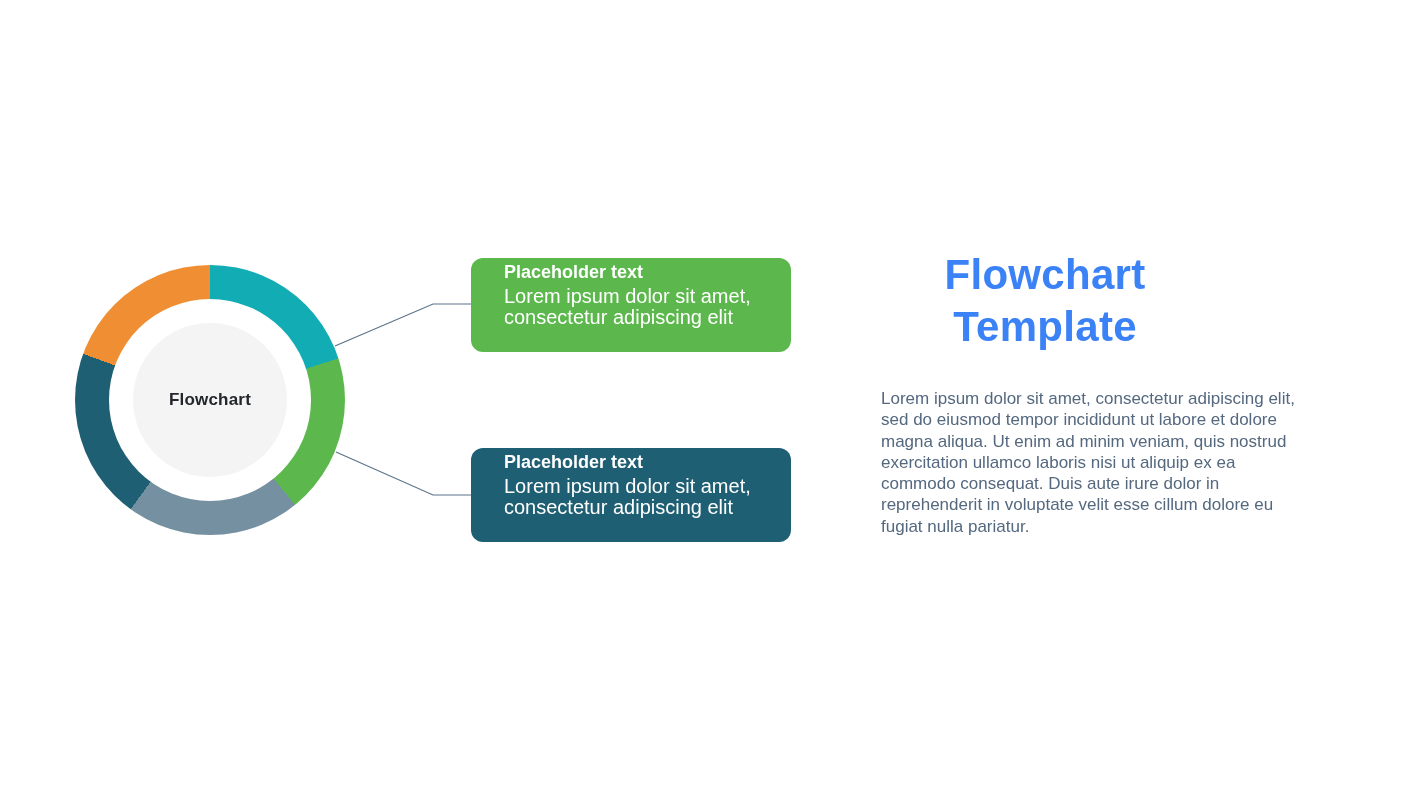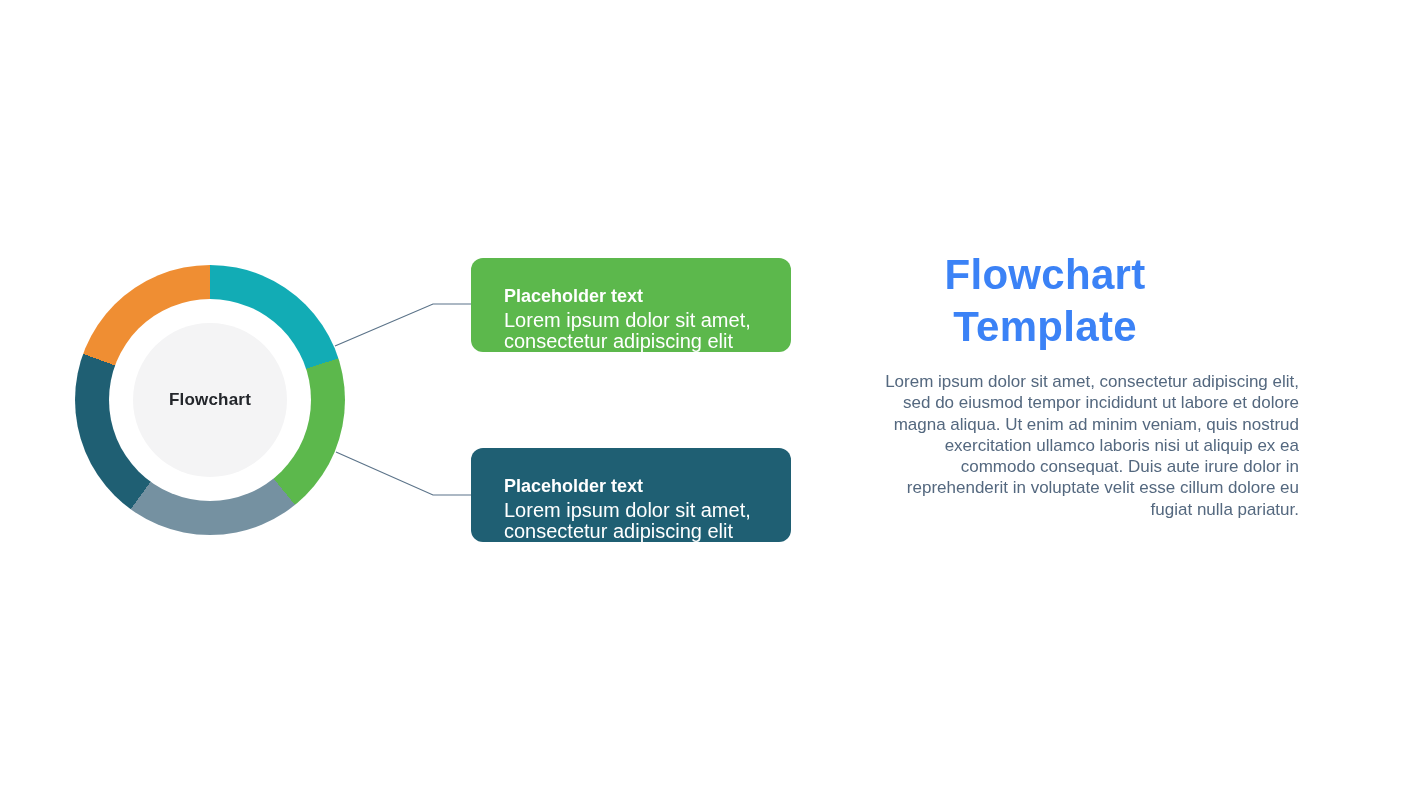--- a/index.html
+++ b/index.html
@@ -55,21 +55,21 @@
     stroke-width: 1.2;
   }
 
   
   .callout {
     position: absolute;
     left: 471px;
     width: 320px; height: 94px;
     border-radius: 12px;
     color: #ffffff;
-    padding: 26px 24px 0 33px;
+    padding: 2px 24px 0 33px;
   }
   .callout.first  { top: 258px; }
   .callout.second { top: 448px; }
   .callout .heading {
     font-size: 18px;
     font-weight: 700;
     line-height: 24px;
     margin-bottom: 2px;
   }
   .callout .body {
@@ -85,26 +85,25 @@
     width: 330px;
     font-size: 42px;
     font-weight: 700;
     line-height: 52px;
     letter-spacing: 0.3px;
     color: #3b82f6;
     text-align: center;
   }
   .slide-paragraph {
     position: absolute;
-    left: 881px; top: 371px;
+    left: 881px; top: 388px;
     width: 418px;
     font-size: 17px;
     line-height: 21.3px;
     color: #54687F;
-    text-align: right;
   }
 </style>
 </head>
 <body>
 
 <svg class="connector-layer" viewBox="0 0 1422 800" xmlns="http://www.w3.org/2000/svg">
   <polyline points="335,346 433,304 471,304"></polyline>
   <polyline points="336,452 433,495 471,495"></polyline>
 </svg>
 

